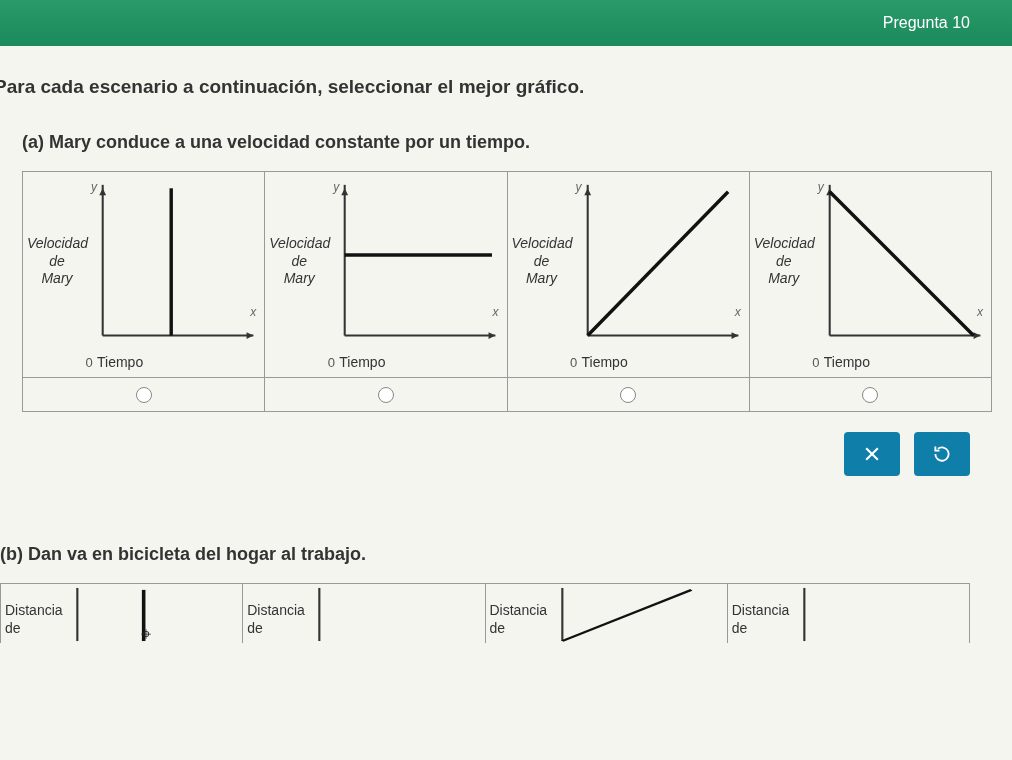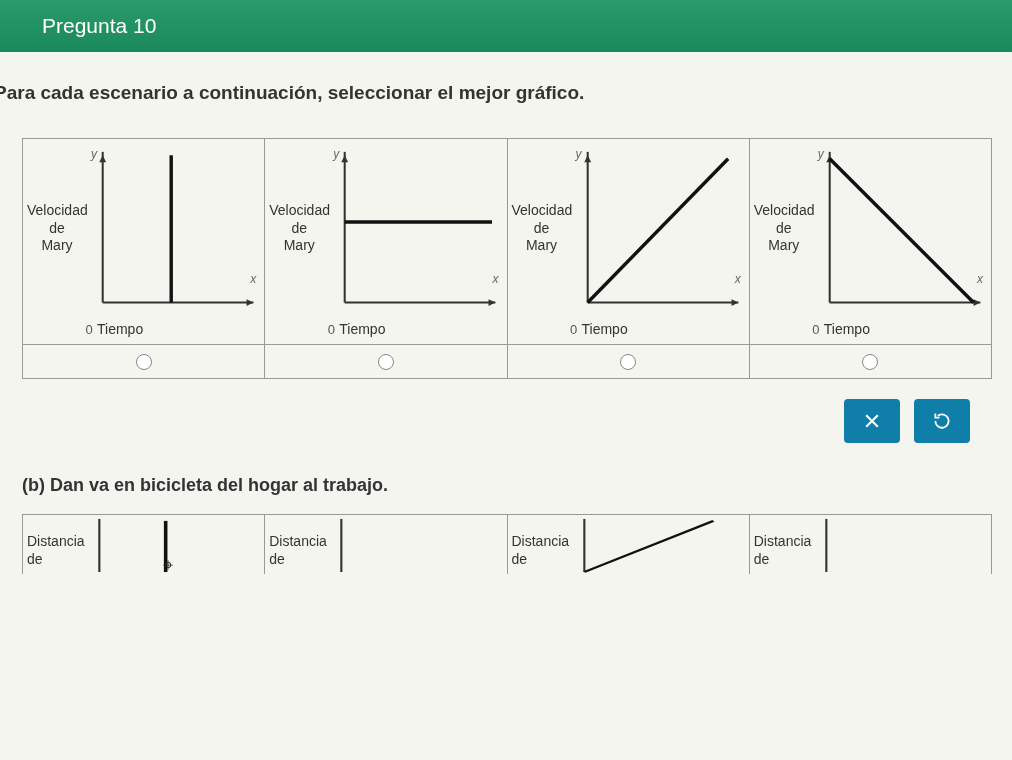--- a/index.html
+++ b/index.html
@@ -9,22 +9,23 @@
     width: 1012px;
     height: 760px;
     overflow: hidden;
     position: relative;
   }
   .header {
     background: #1a8a5a;
     background: linear-gradient(to bottom, #2a9a6a, #1a8a5a);
     color: #fff;
     padding: 14px 42px;
-    font-size: 21px;
+    font-size: 16px;
     font-weight: 500;
+    text-align: right;
   }
   .content {
     padding: 30px 0 0 0;
   }
   .instruction {
     font-size: 19px;
     font-weight: 600;
     color: #333;
     padding: 0 0 34px 0;
     margin-left: -6px;
@@ -60,20 +61,21 @@
     writing-mode: horizontal-tb;
     font-size: 14px;
     color: #333;
     text-align: center;
     width: 62px;
     display: flex;
     flex-direction: column;
     justify-content: center;
     line-height: 1.25;
     padding-right: 2px;
+    font-style: italic;
   }
   .plotwrap {
     flex: 1;
     display: flex;
     flex-direction: column;
   }
   .plot {
     flex: 1;
     position: relative;
   }
@@ -129,22 +131,21 @@
     color: #fff;
     display: flex;
     align-items: center;
     justify-content: center;
     cursor: pointer;
     font-size: 20px;
   }
   .btn svg { width: 20px; height: 20px; stroke: #fff; fill: none; stroke-width: 2.5; }
   .btn.reset svg { fill:none; stroke:#fff; stroke-width:2.2; }
   .part-b {
-    margin-top: 32px;
-    padding-left: 22px;
+    margin-top: 68px;
   }
   .graph-row-b {
     display: flex;
     border-top: 1px solid #999;
     border-left: 1px solid #999;
     border-right: 1px solid #999;
     width: 970px;
     height: 60px;
     overflow: hidden;
   }
@@ -196,20 +197,21 @@
 <body>
 
 <div class="header">
   <span>Pregunta 10</span>
 </div>
 
 <div class="content">
   <div class="instruction">Para cada escenario a continuación, seleccionar el mejor gráfico.</div>
 
   <div class="part">
+    <div class="part-text">(a) Mary conduce a una velocidad constante por un tiempo.</div>
 
     <div class="graph-row">
 
       <div class="graph-cell">
         <div class="graph-top">
           <div class="ylabel">
             <span>Velocidad</span>
             <span>de</span>
             <span>Mary</span>
           </div>

